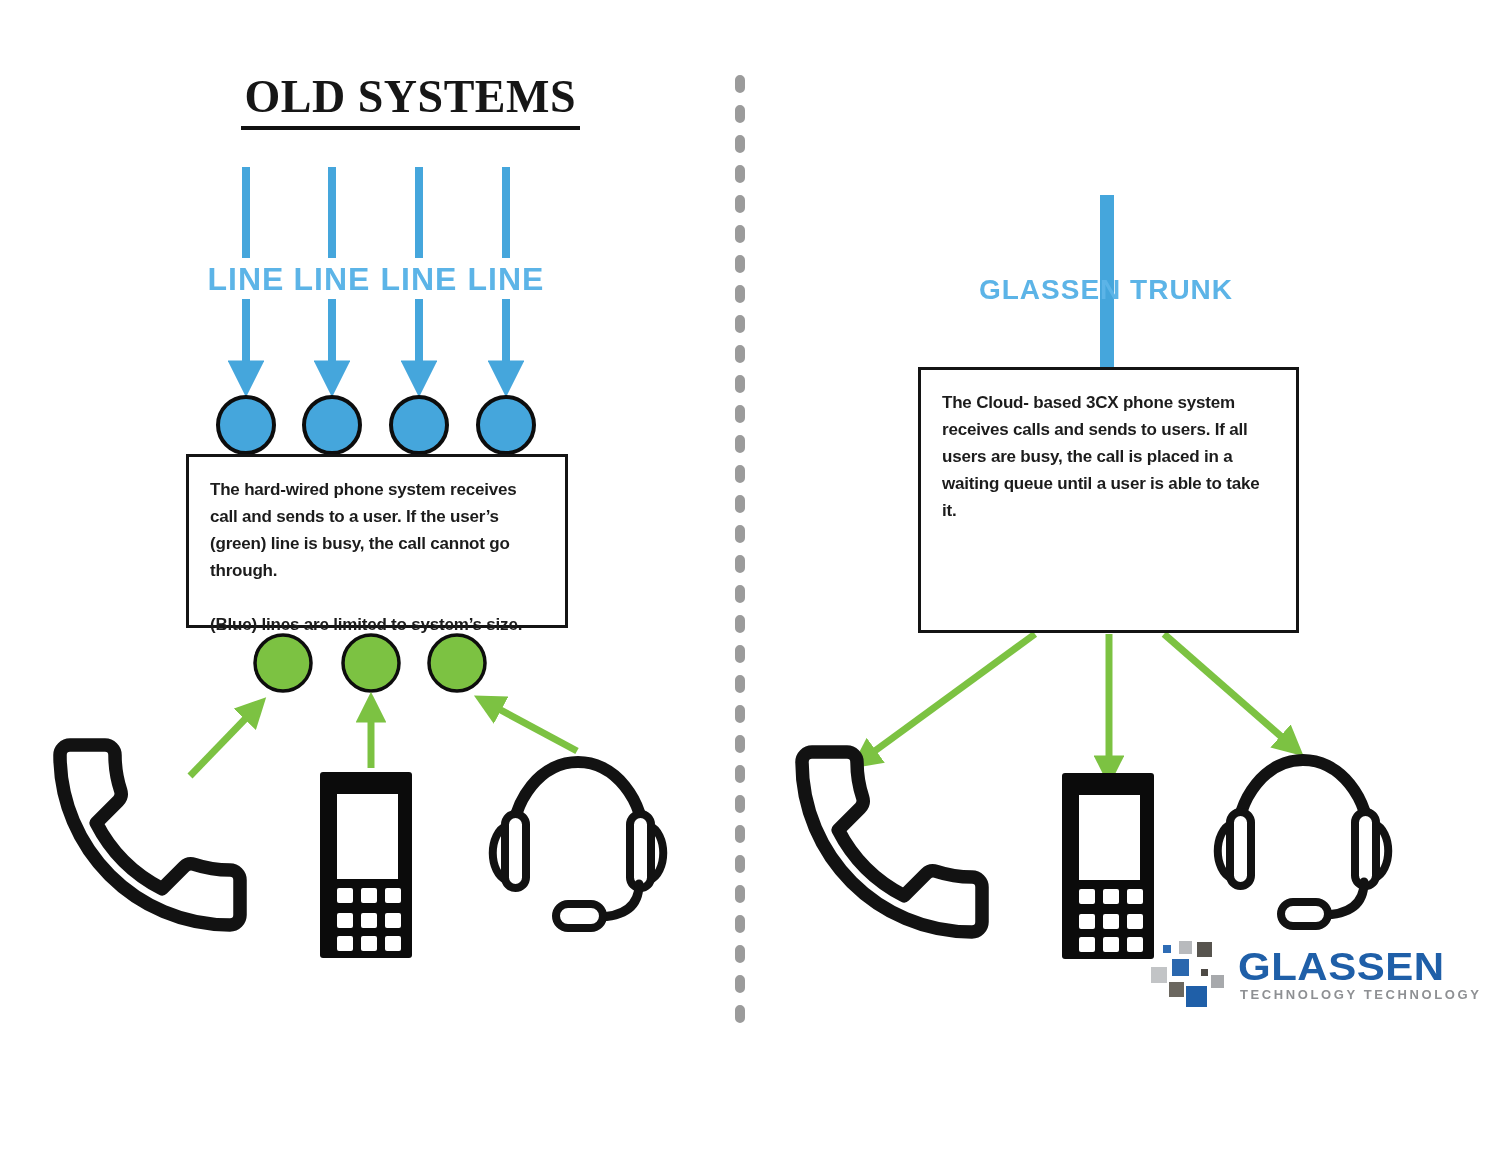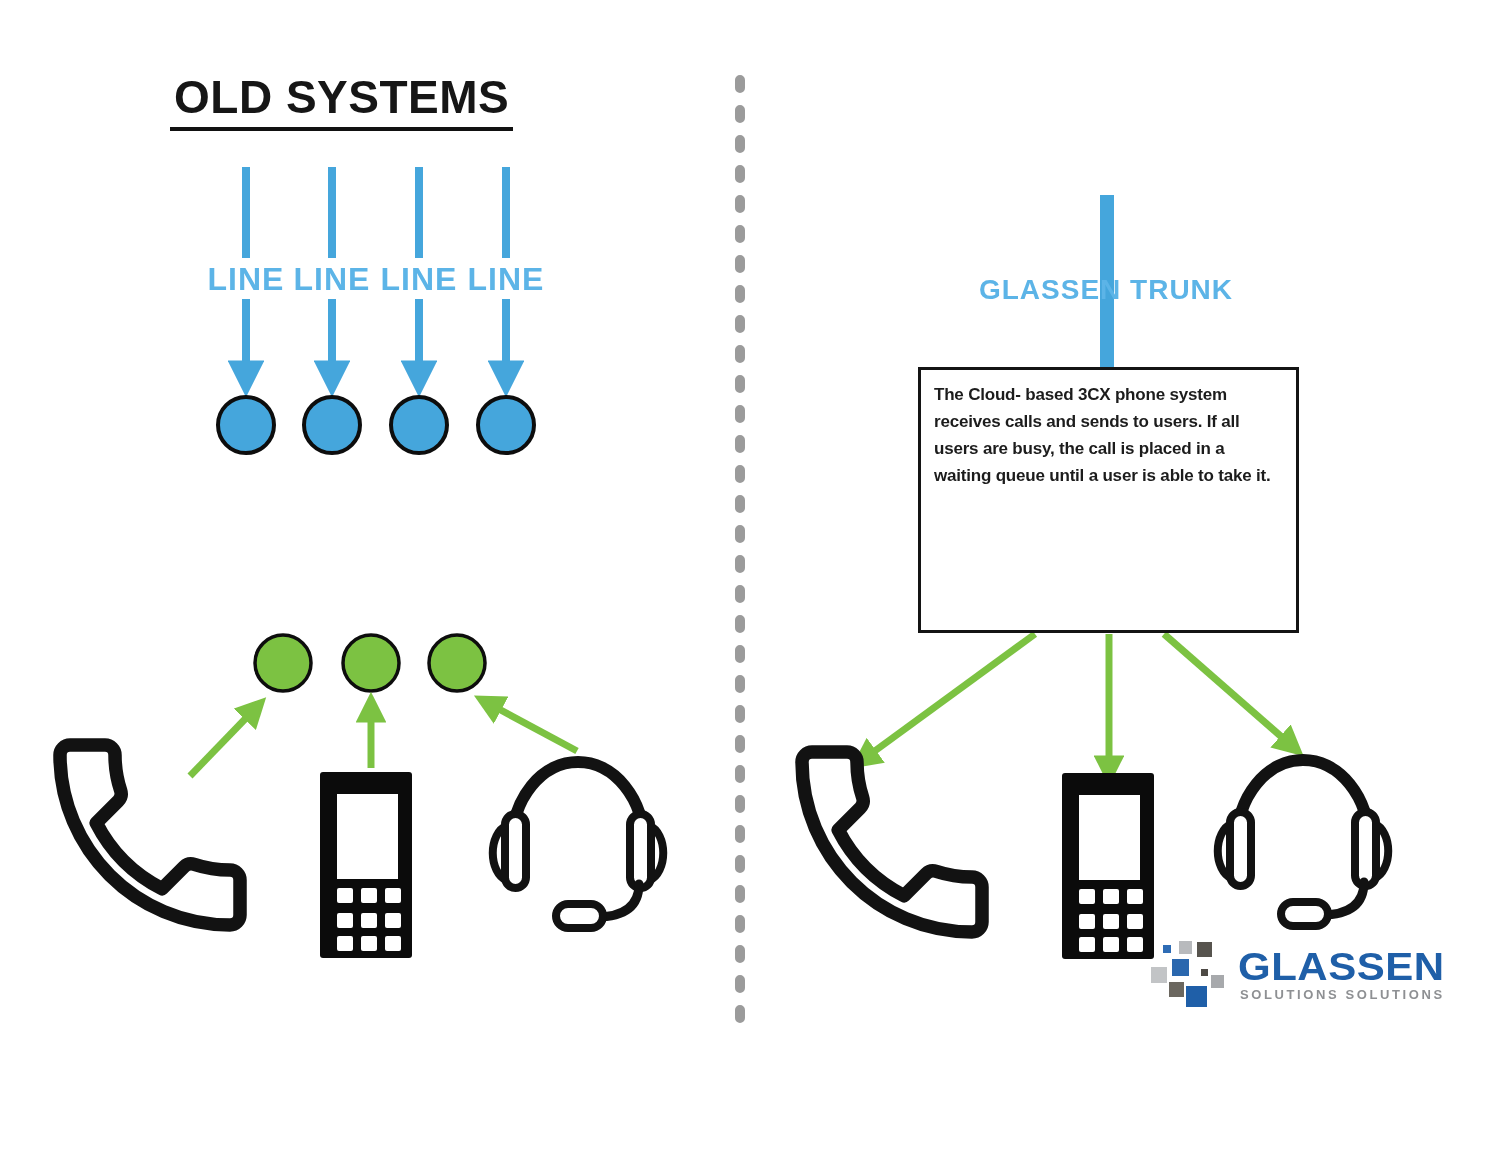--- a/index.html
+++ b/index.html
@@ -3,35 +3,35 @@
 <meta charset="utf-8">
 <style>
   html,body{margin:0;padding:0;background:#ffffff;}
   .canvas{
     position:relative;width:1500px;height:1159px;background:#ffffff;overflow:hidden;
     font-family:"Liberation Sans", sans-serif;
   }
   .layer{position:absolute;left:0;top:0;}
   .abs{position:absolute;}
   .title{
-    font-size:46px;font-weight:bold;color:#161616;text-align:left;letter-spacing:0.5px;
+    font-size:46px;font-weight:bold;color:#161616;text-align:right;letter-spacing:0.5px;font-family:Liberation Serif, serif;
   }
   .title .u{border-bottom:4px solid #111;padding:0 4px 3px 4px;display:inline-block;}
   .line-label{
     width:90px;text-align:center;font-size:32px;font-weight:bold;color:#5cb4e7;letter-spacing:1px;
   }
   .trunk-label{
     width:300px;text-align:center;font-size:28px;font-weight:bold;color:#5cb4e7;letter-spacing:1px;
   }
   .desc-box{
     box-sizing:border-box;background:#ffffff;border:3px solid #141414;
     padding:11px 13px;font-size:17px;font-weight:bold;color:#1c1c1c;
     line-height:27px;letter-spacing:-0.2px;
   }
-  .desc-box p{margin:0;}
+  .desc-box p{margin:8px;}
   .desc-box p.first{margin-bottom:27px;}
   .logo-word{
     font-size:42px;font-weight:bold;color:#1f5fa8;letter-spacing:0.5px;line-height:1;
     transform:scaleY(0.92);transform-origin:left top;
   }
   .logo-tag{
     font-size:13px;font-weight:bold;color:#8e9093;letter-spacing:2.6px;line-height:1;
   }
 </style>
 </head>
@@ -143,24 +143,28 @@
 
   <div class="abs title" style="left:170px;top:70px;width:410px;">
     <span class="u">OLD SYSTEMS</span>
   </div>
 
   <div class="abs line-label" style="left:201px;top:261px;">LINE</div>
   <div class="abs line-label" style="left:287px;top:261px;">LINE</div>
   <div class="abs line-label" style="left:374px;top:261px;">LINE</div>
   <div class="abs line-label" style="left:461px;top:261px;">LINE</div>
 
+  <div class="abs desc-box" style="left:186px;top:454px;width:382px;height:174px;">
+    <p class="first">The hard-wired phone system receives call and sends to a user. If the user’s (green) line is busy, the call cannot go through.</p>
+    <p>(Blue) lines are limited to system’s size.</p>
+  </div>
 
 
   <div class="abs trunk-label" style="left:956px;top:274px;">GLASSEN TRUNK</div>
 
   <div class="abs desc-box" style="left:918px;top:367px;width:381px;height:266px;">
     <p class="first">The Cloud- based 3CX phone system receives calls and sends to users. If all users are busy, the call is placed in a waiting queue until a user is able to take it.</p>
   </div>
 
   <div class="abs logo-word" style="left:1238px;top:948px;">GLASSEN</div>
-  <div class="abs logo-tag" style="left:1240px;top:988px;">SOLUTIONS SOLUTIONS</div>
+  <div class="abs logo-tag" style="left:1240px;top:988px;">TECHNOLOGY TECHNOLOGY</div>
 
 </div>
 
 </body></html>

